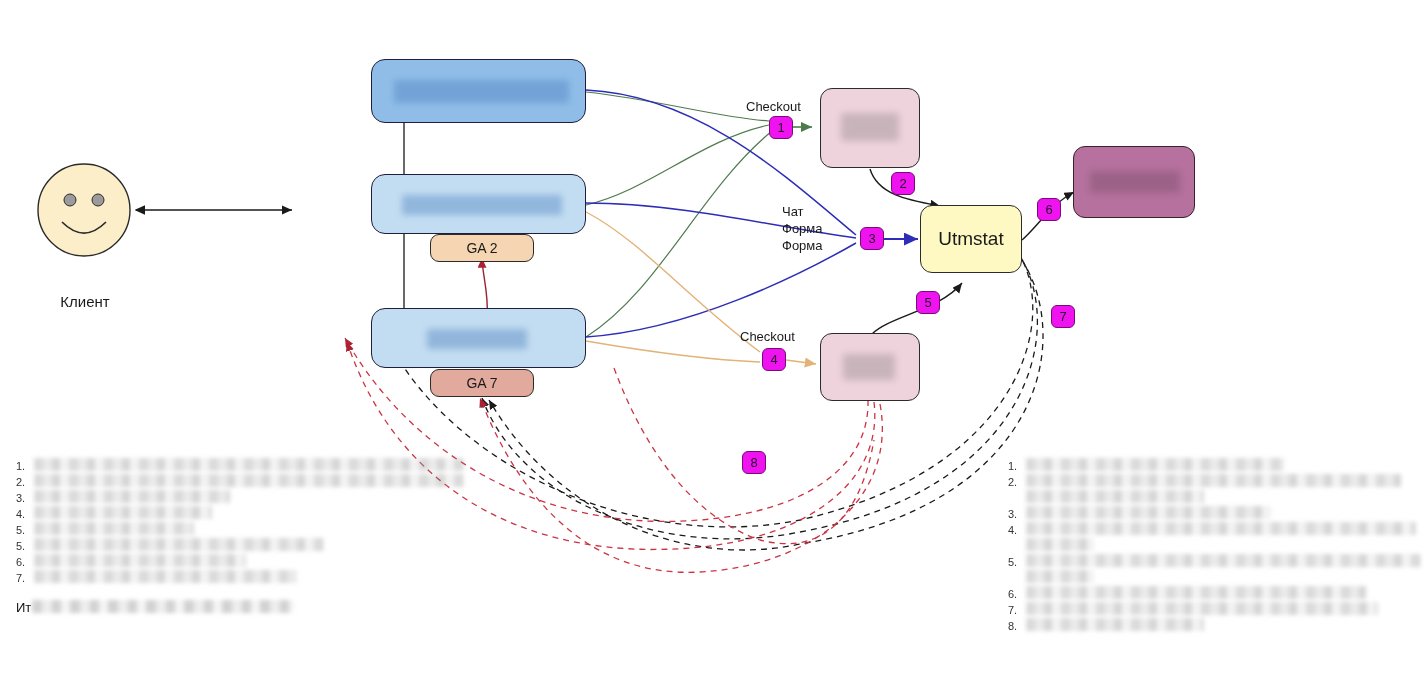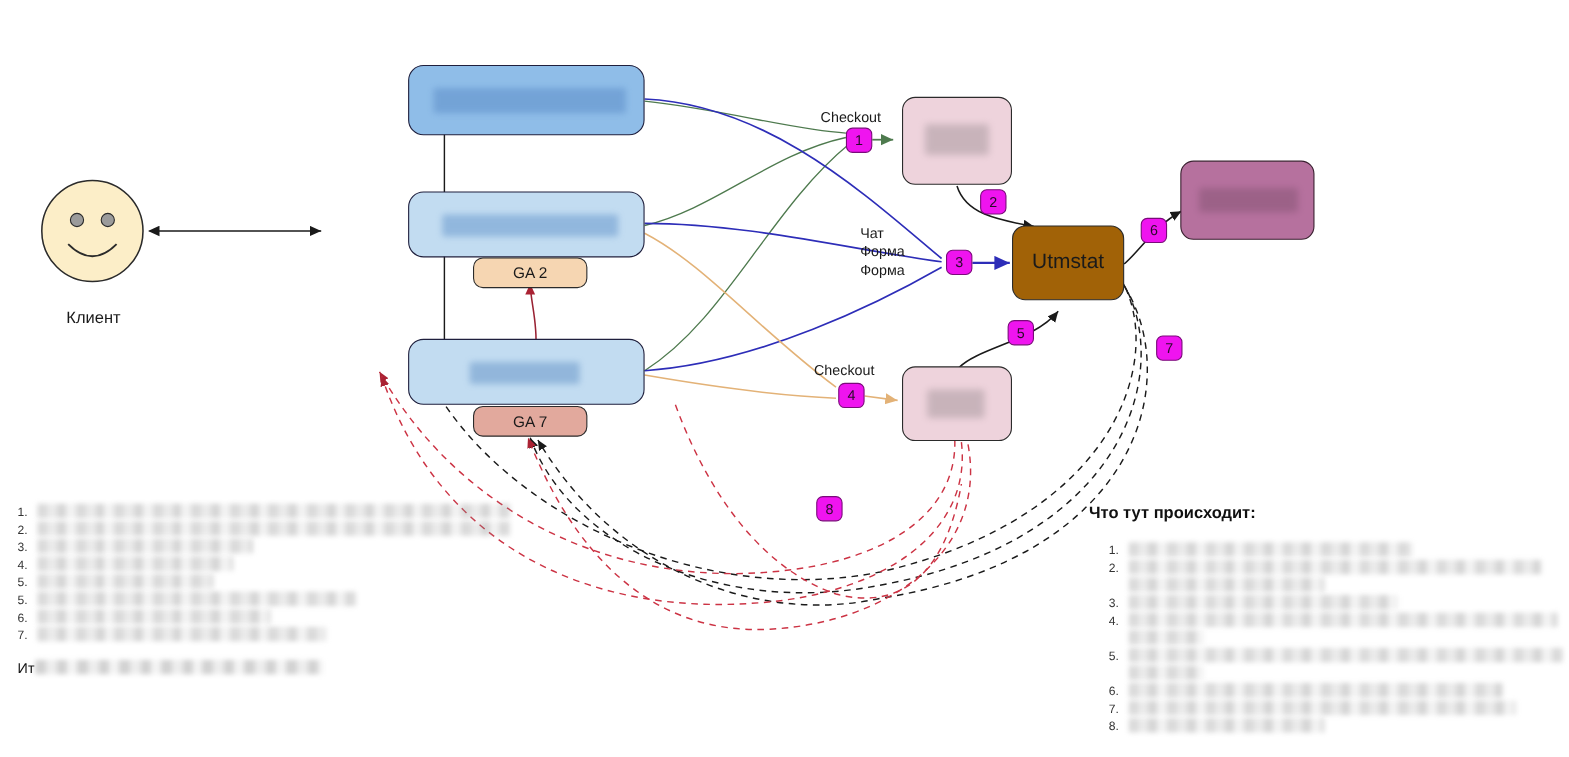--- a/index.html
+++ b/index.html
@@ -72,21 +72,21 @@
     border: 1.3px solid #2b2b2b;
     border-radius: 9px;
     font-size: 14px;
   }
   .pink-light {
     background: #eed3dc;
     border: 1.6px solid #2b2b2b;
     border-radius: 12px;
   }
   .pink-mid {
-    background: #a16207;
+    background: #fef9c3;
     border: 1.6px solid #2b2b2b;
     border-radius: 12px;
     font-size: 19px;
   }
   .pink-dark {
     background: #b6719e;
     border: 1.6px solid #3a2030;
     border-radius: 12px;
   }
 
@@ -121,21 +121,21 @@
   .smiley {
     position: absolute;
     left: 36px;
     top: 162px;
     width: 96px;
     height: 96px;
   }
   .smiley-label {
     position: absolute;
     left: 10px;
-    top: 281px;
+    top: 293px;
     width: 150px;
     text-align: center;
     font-size: 15px;
   }
 
   
   .edge-label {
     position: absolute;
     font-size: 13px;
     color: #1a1a1a;
@@ -403,21 +403,20 @@
 
       <div class="total-row">
         <span class="total-label">Ит</span>
         <span class="total-bar" style="width:262px;"></span>
       </div>
 
     </div>
   </div>
 
   <div class="panel" style="left:990px; top:458px; width:430px;">
-    <div class="panel-title">Что тут происходит:</div>
     <div class="panel-list" style="padding-left:18px;">
 
       <div class="li">
         <span class="li-num">1.</span>
         <span class="li-body">
             <span class="blur-line" style="display:block;width:258px;"></span>
           </span>
       </div>
       <div class="li">
         <span class="li-num">2.</span>

